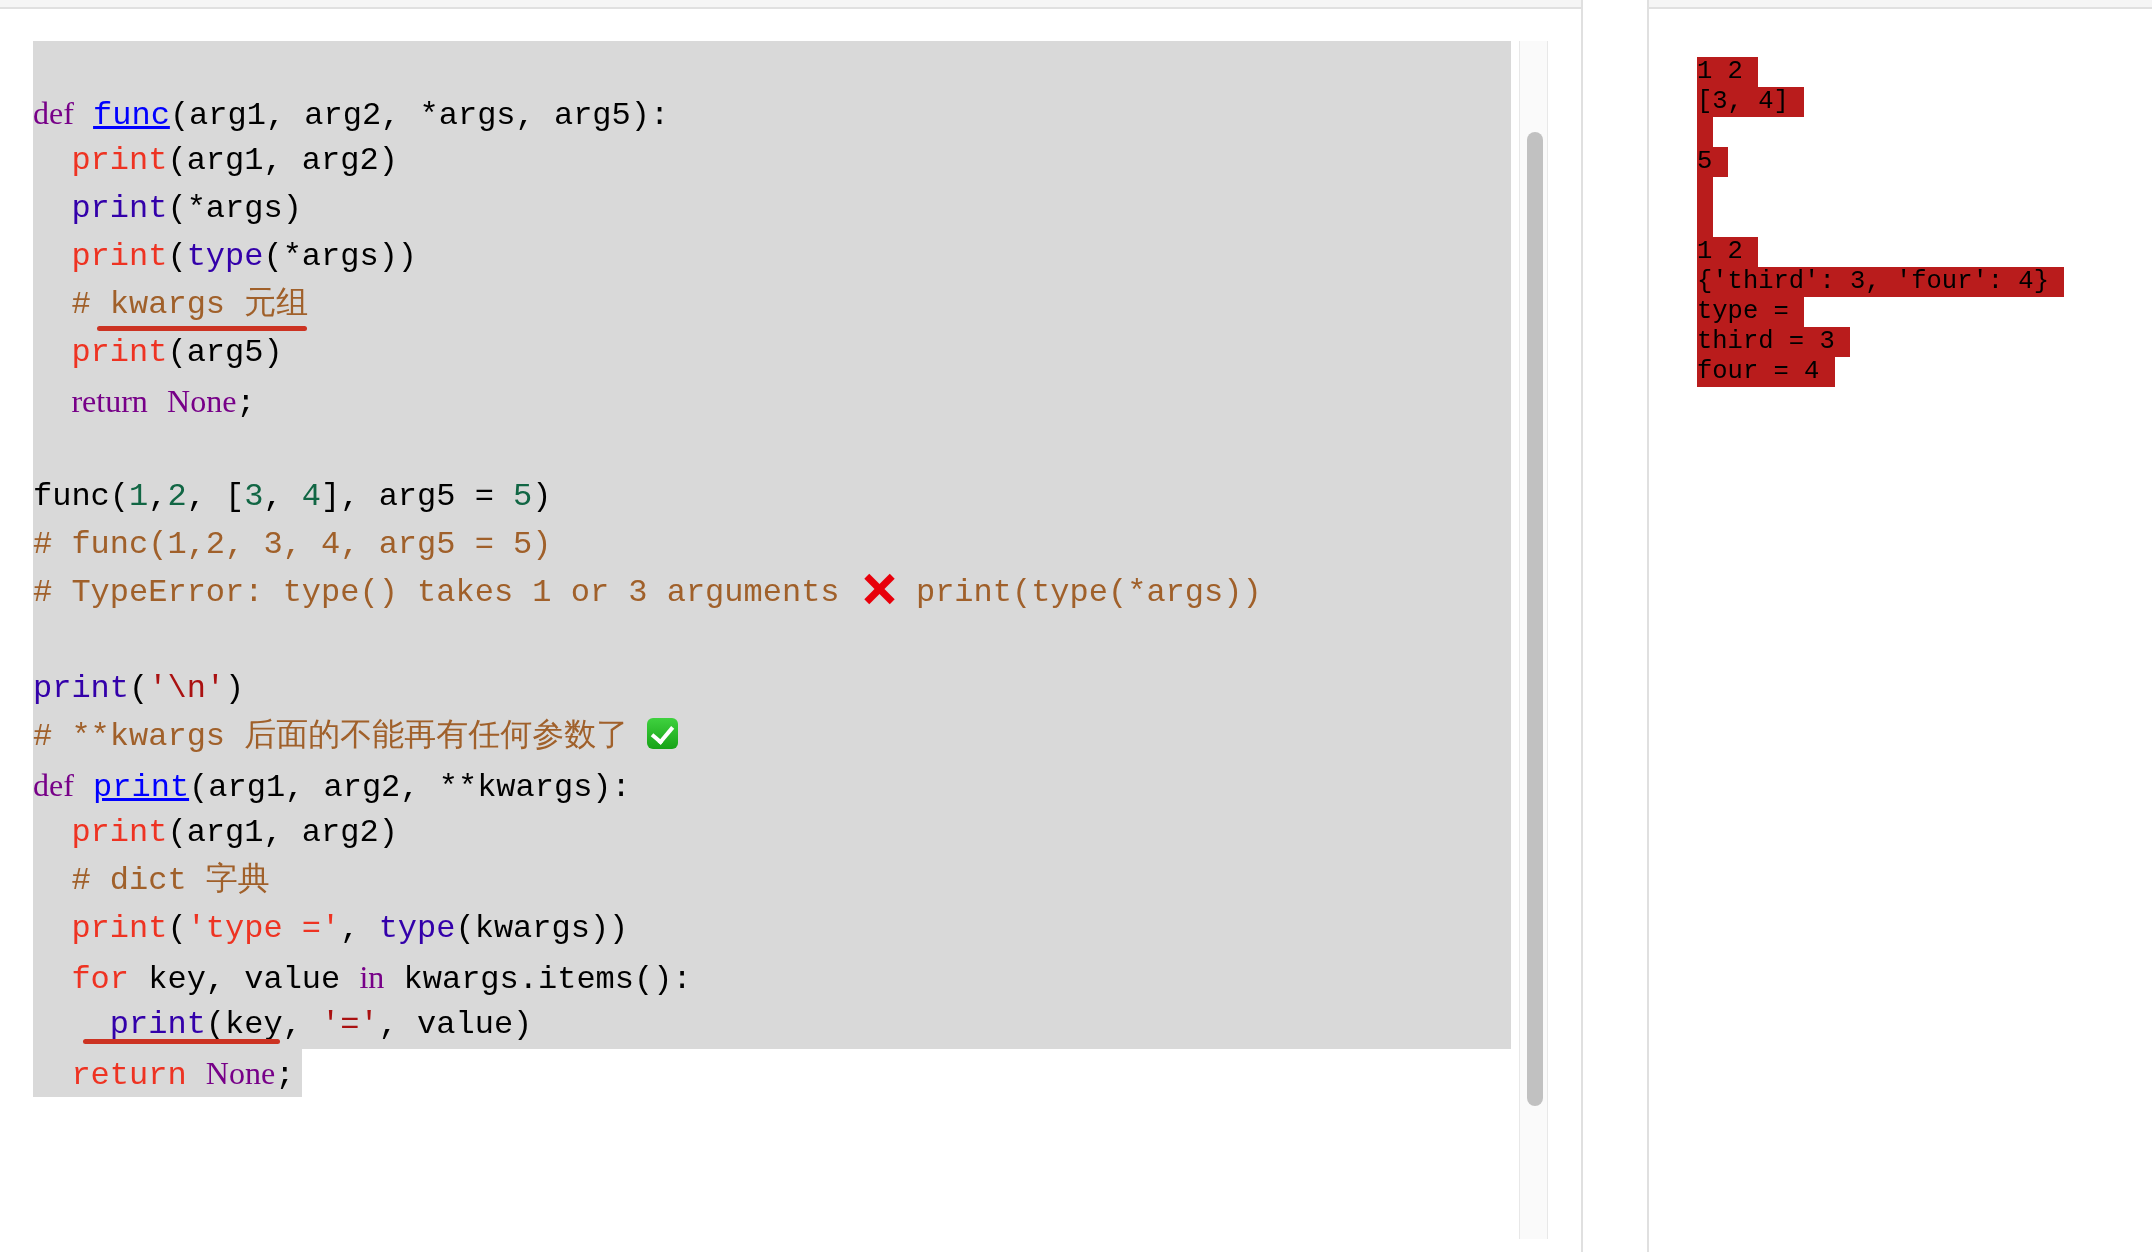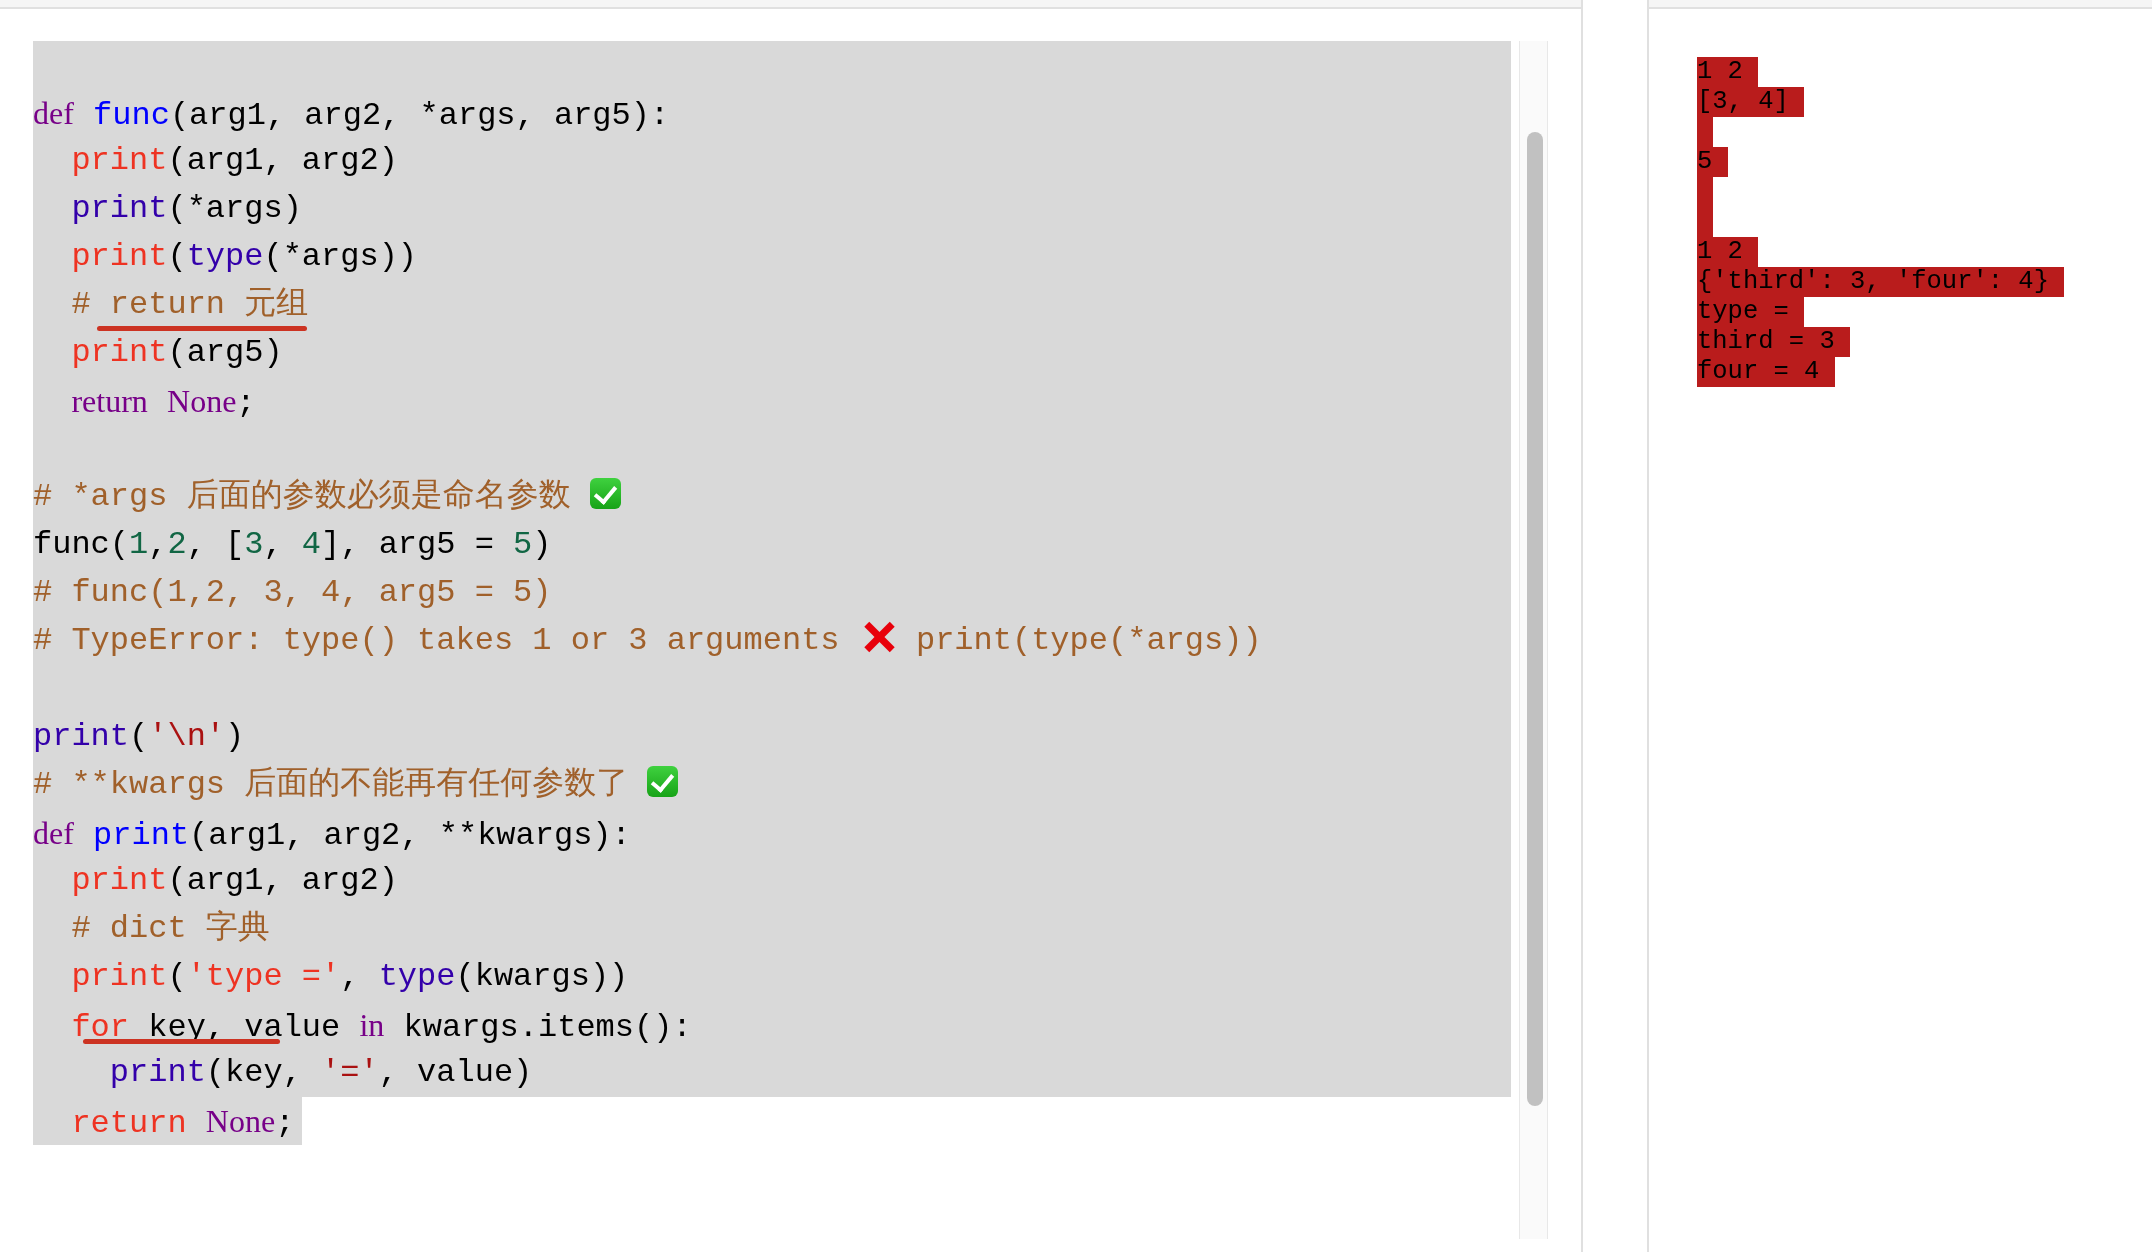--- a/index.html
+++ b/index.html
@@ -17,21 +17,21 @@
 
   .editor { position: absolute; left: 33px; top: 41px; width: 1478px; }
   .code-line {
     position: relative; height: 48px; line-height: 48px;
     font-size: 32px; white-space: pre; color: #000;
     background: #d9d9d9;
   }
   .code-line.last { width: 269px; }
   .tok { white-space: pre; }
   .kw { color: #770088; font-family: Liberation Serif, serif; }
-  .def { color: #0000ff; }
+  .def { color: #0000ff; text-decoration: underline; }
   .red { color: #ee3322; }
   .bi { color: #3300aa; }
   .cm { color: #a0602a; }
   .num { color: #116644; }
   .str { color: #aa1111; }
   .var { color: #000; }
 
   .emoji-check {
     display: inline-block; width: 31px; height: 31px; border-radius: 6px;
     background: linear-gradient(#3fd13f, #17a317);
@@ -77,25 +77,24 @@
 <div class="panel-top" id="right-top"></div>
 <div class="vborder" id="left-border"></div>
 <div class="vborder" id="right-border"></div>
 
 <div class="editor" id="editor">
     <div class="code-line"> </div>
     <div class="code-line"><span class="tok kw">def</span><span class="tok var"> </span><span class="tok def">func</span><span class="tok var">(arg1, arg2, *args, arg5):</span></div>
     <div class="code-line"><span class="tok var">  </span><span class="tok red">print</span><span class="tok var">(arg1, arg2)</span></div>
     <div class="code-line"><span class="tok var">  </span><span class="tok bi">print</span><span class="tok var">(*args)</span></div>
     <div class="code-line"><span class="tok var">  </span><span class="tok red">print</span><span class="tok var">(</span><span class="tok bi">type</span><span class="tok var">(*args))</span></div>
-    <div class="code-line"><span class="tok var">  </span><span class="tok cm"># return 元组</span></div>
+    <div class="code-line"><span class="tok var">  </span><span class="tok cm"># kwargs 元组</span></div>
     <div class="code-line"><span class="tok var">  </span><span class="tok red">print</span><span class="tok var">(arg5)</span></div>
     <div class="code-line"><span class="tok var">  </span><span class="tok kw">return</span><span class="tok var"> </span><span class="tok kw">None</span><span class="tok var">;</span></div>
     <div class="code-line"> </div>
-    <div class="code-line"><span class="tok cm"># *args 后面的参数必须是命名参数 </span><span class="emoji-check"></span></div>
     <div class="code-line"><span class="tok var">func(</span><span class="tok num">1</span><span class="tok var">,</span><span class="tok num">2</span><span class="tok var">, [</span><span class="tok num">3</span><span class="tok var">, </span><span class="tok num">4</span><span class="tok var">], arg5 = </span><span class="tok num">5</span><span class="tok var">)</span></div>
     <div class="code-line"><span class="tok cm"># func(1,2, 3, 4, arg5 = 5)</span></div>
     <div class="code-line"><span class="tok cm"># TypeError: type() takes 1 or 3 arguments </span><span class="emoji-x"></span><span class="tok cm"> print(type(*args))</span></div>
     <div class="code-line"> </div>
     <div class="code-line"><span class="tok bi">print</span><span class="tok var">(</span><span class="tok str">'\n'</span><span class="tok var">)</span></div>
     <div class="code-line"><span class="tok cm"># **kwargs 后面的不能再有任何参数了 </span><span class="emoji-check"></span></div>
     <div class="code-line"><span class="tok kw">def</span><span class="tok var"> </span><span class="tok def">print</span><span class="tok var">(arg1, arg2, **kwargs):</span></div>
     <div class="code-line"><span class="tok var">  </span><span class="tok red">print</span><span class="tok var">(arg1, arg2)</span></div>
     <div class="code-line"><span class="tok var">  </span><span class="tok cm"># dict 字典</span></div>
     <div class="code-line"><span class="tok var">  </span><span class="tok red">print</span><span class="tok var">(</span><span class="tok red">'type ='</span><span class="tok var">, </span><span class="tok bi">type</span><span class="tok var">(kwargs))</span></div>

